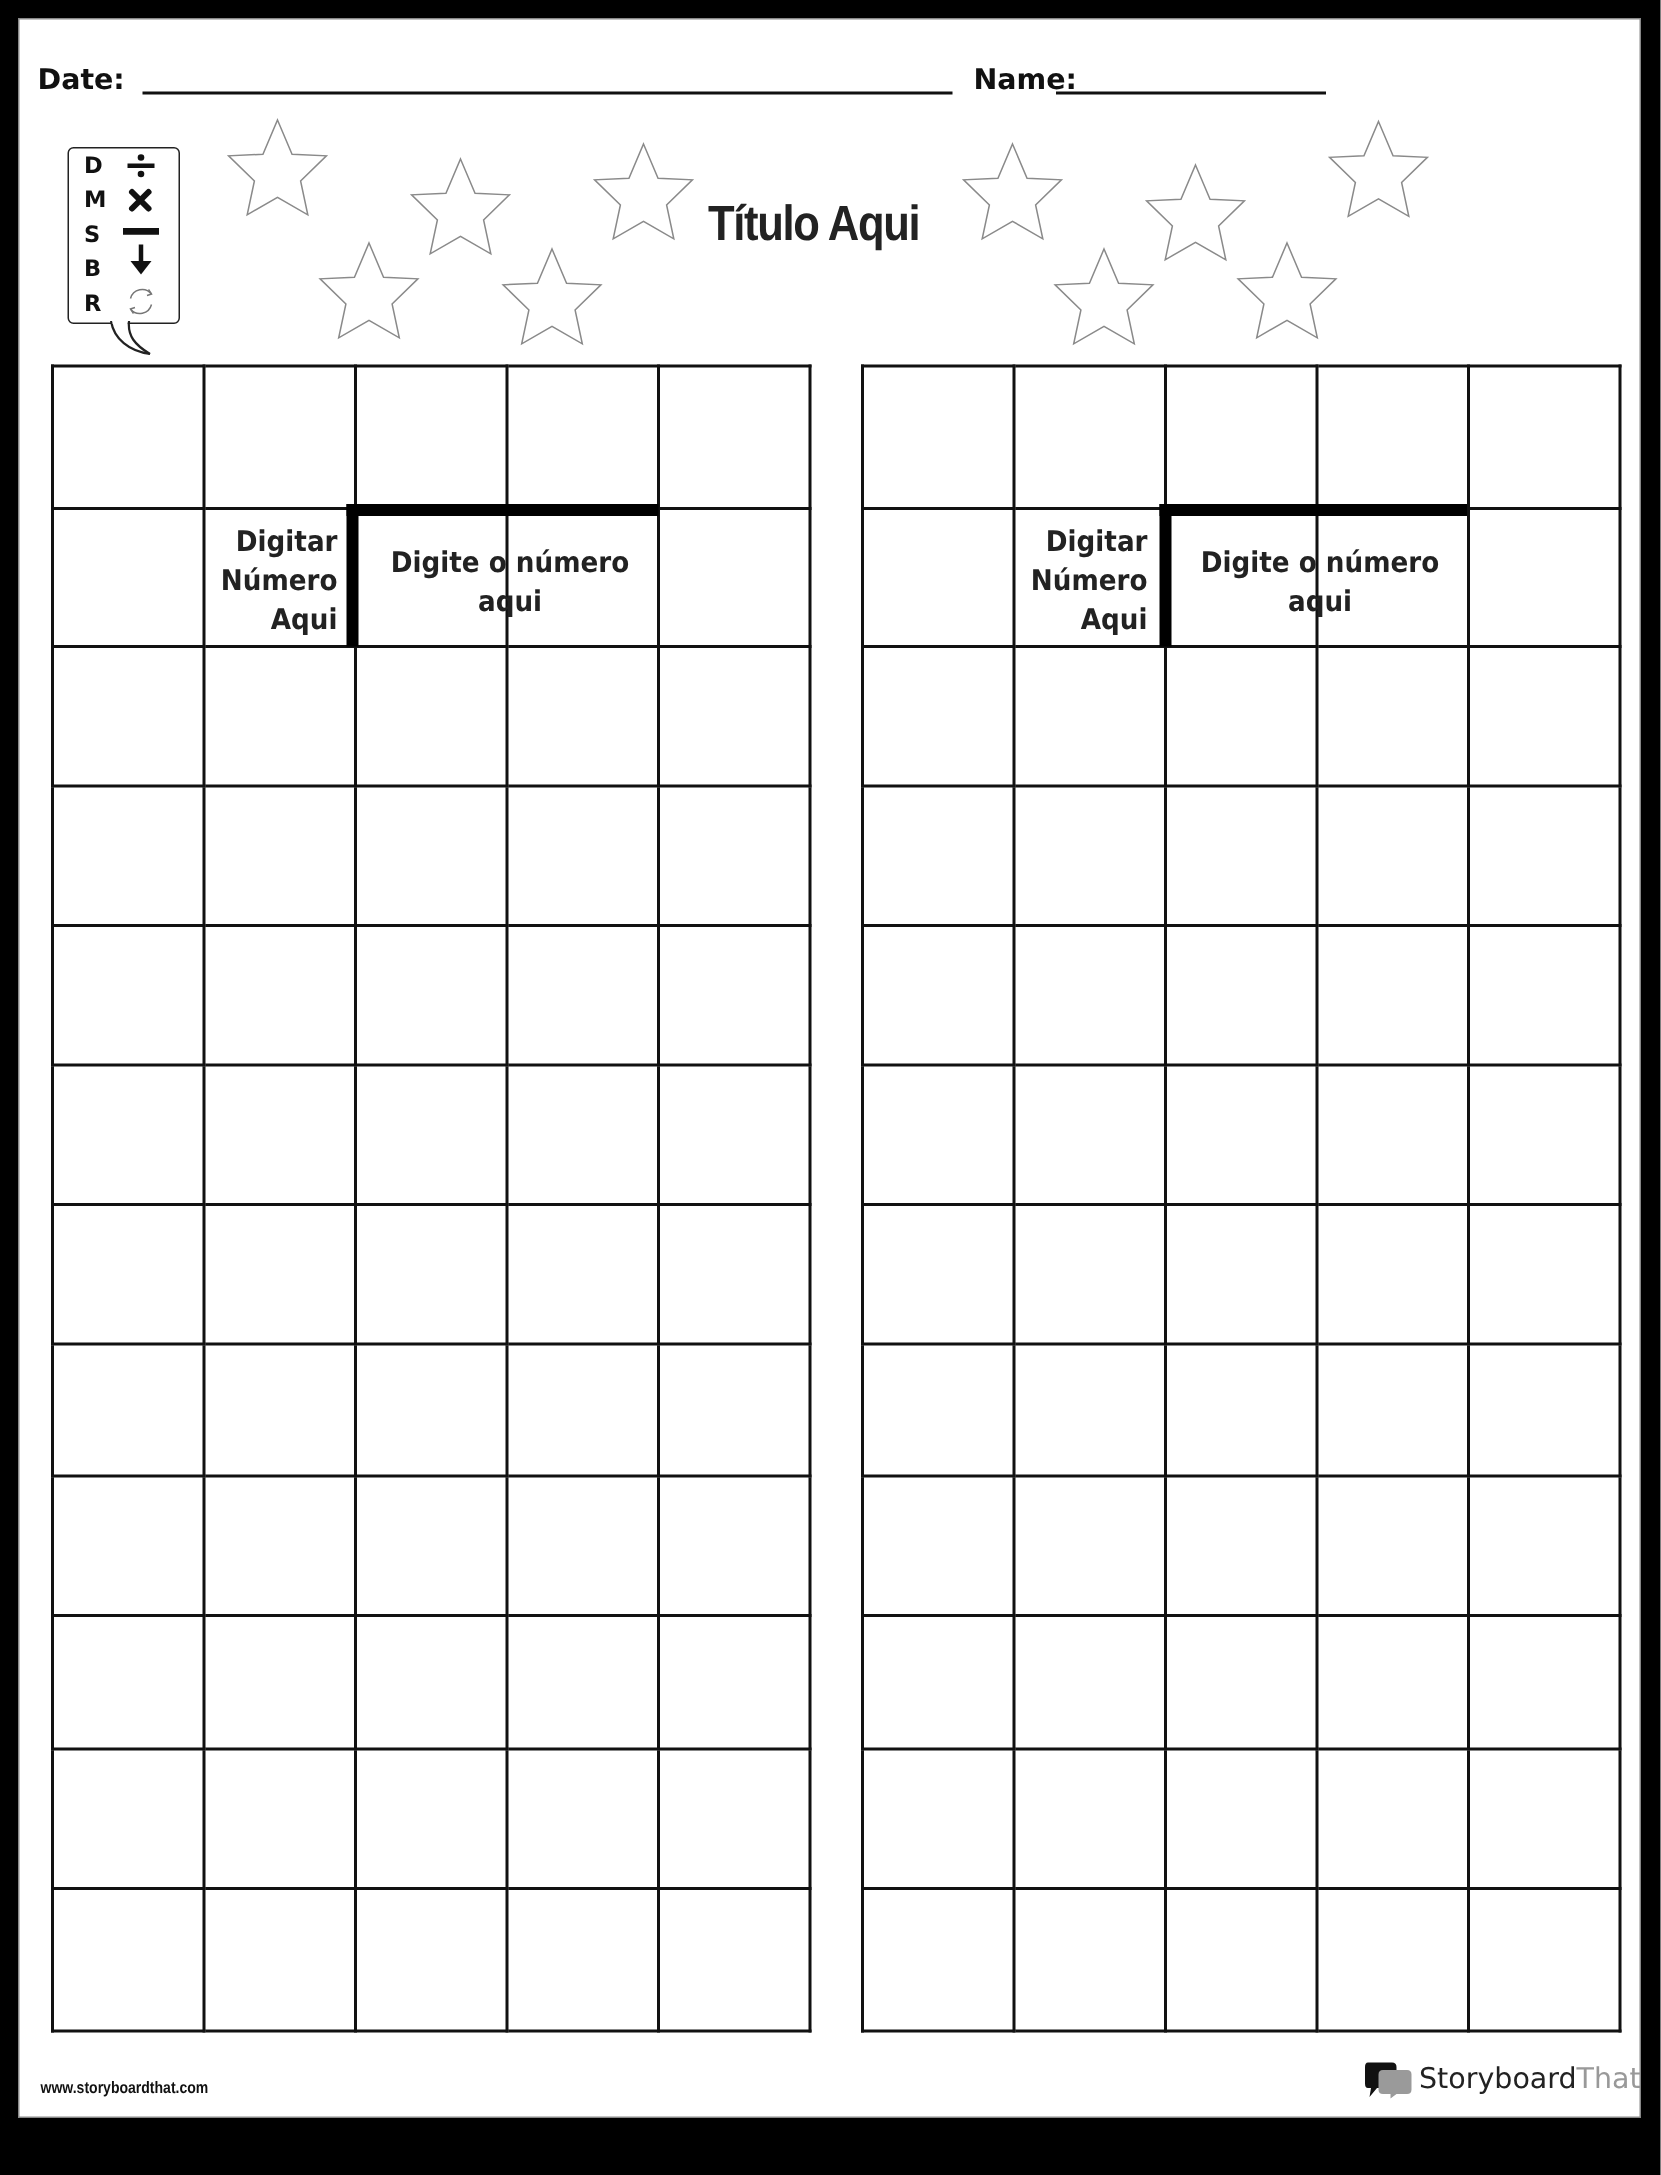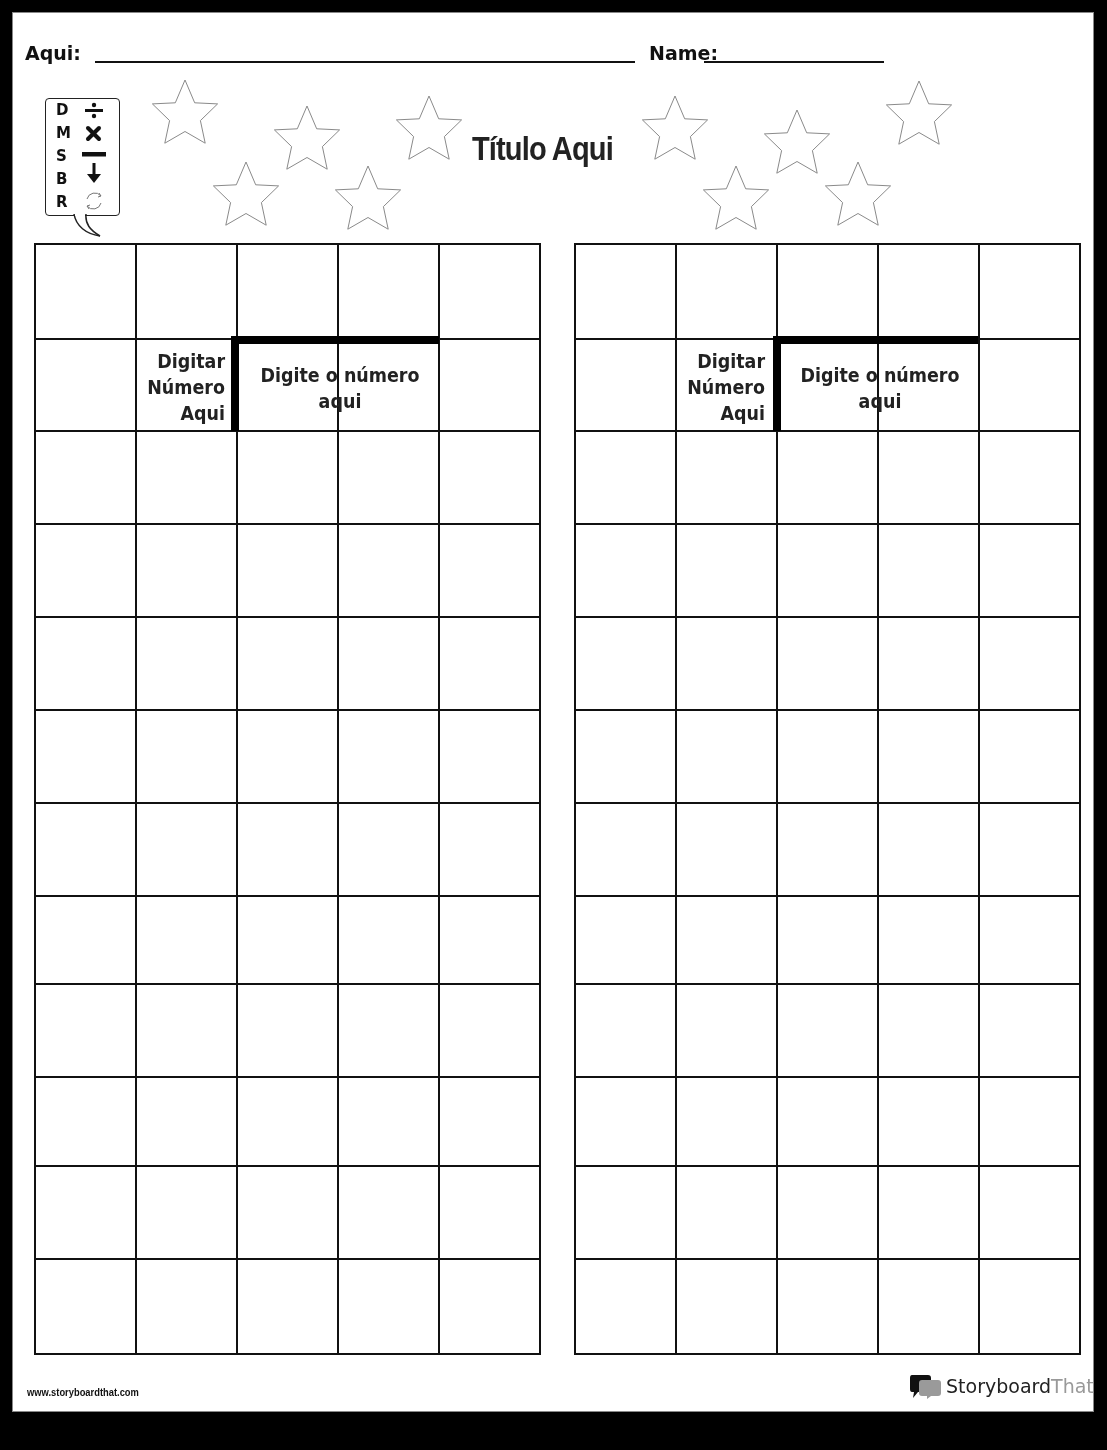--- a/index.html
+++ b/index.html
@@ -16,21 +16,21 @@
   .brand{font-family:"DejaVu Sans",sans-serif;font-size:19px;color:#222;white-space:nowrap;}
   .brand .light{color:#999;}
   .dmsbr{position:absolute;left:45px;top:98px;width:75px;height:118px;border:1.5px solid #222;border-radius:4px;box-sizing:border-box;background:#fff;}
   .dmsbr-row{position:absolute;left:10px;font-family:"DejaVu Sans",sans-serif;font-weight:bold;font-size:15px;color:#111;}
 </style>
 </head>
 <body>
 
 <div class="page"></div>
 
-<div class="abs label" style="left:25px;top:42px;">Aqui:</div>
+<div class="abs label" style="left:25px;top:42px;">Date:</div>
 <div class="line" style="left:95px;top:61px;width:540px;"></div>
 <div class="abs label" style="left:649px;top:42px;">Name:</div>
 <div class="line" style="left:704px;top:61px;width:180px;"></div>
 
 <div class="dmsbr">
   <div class="dmsbr-row" style="top:2px;">D</div>
   <div class="dmsbr-row" style="top:25px;">M</div>
   <div class="dmsbr-row" style="top:48px;">S</div>
   <div class="dmsbr-row" style="top:71px;">B</div>
   <div class="dmsbr-row" style="top:94px;">R</div>

